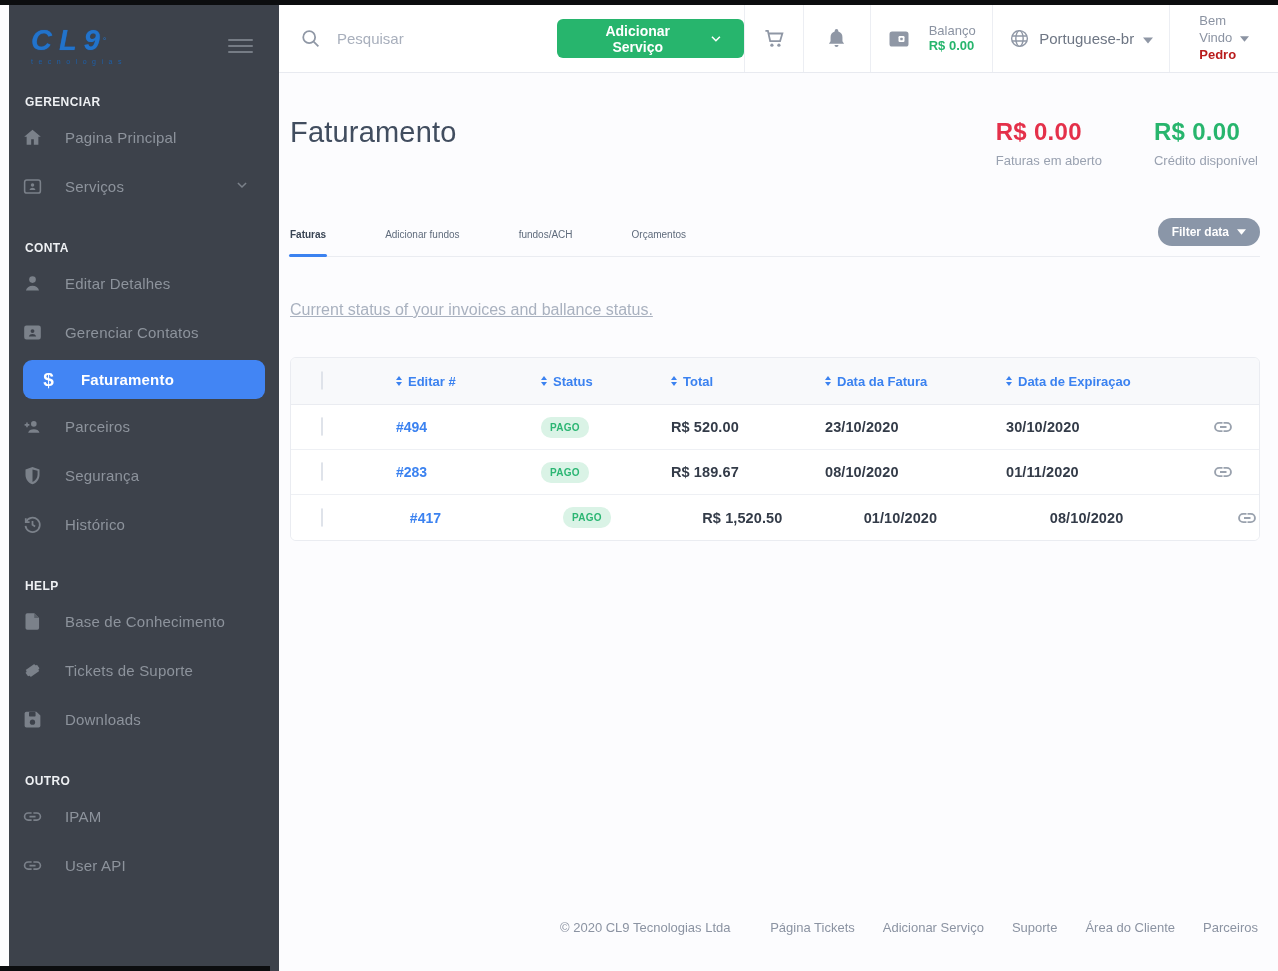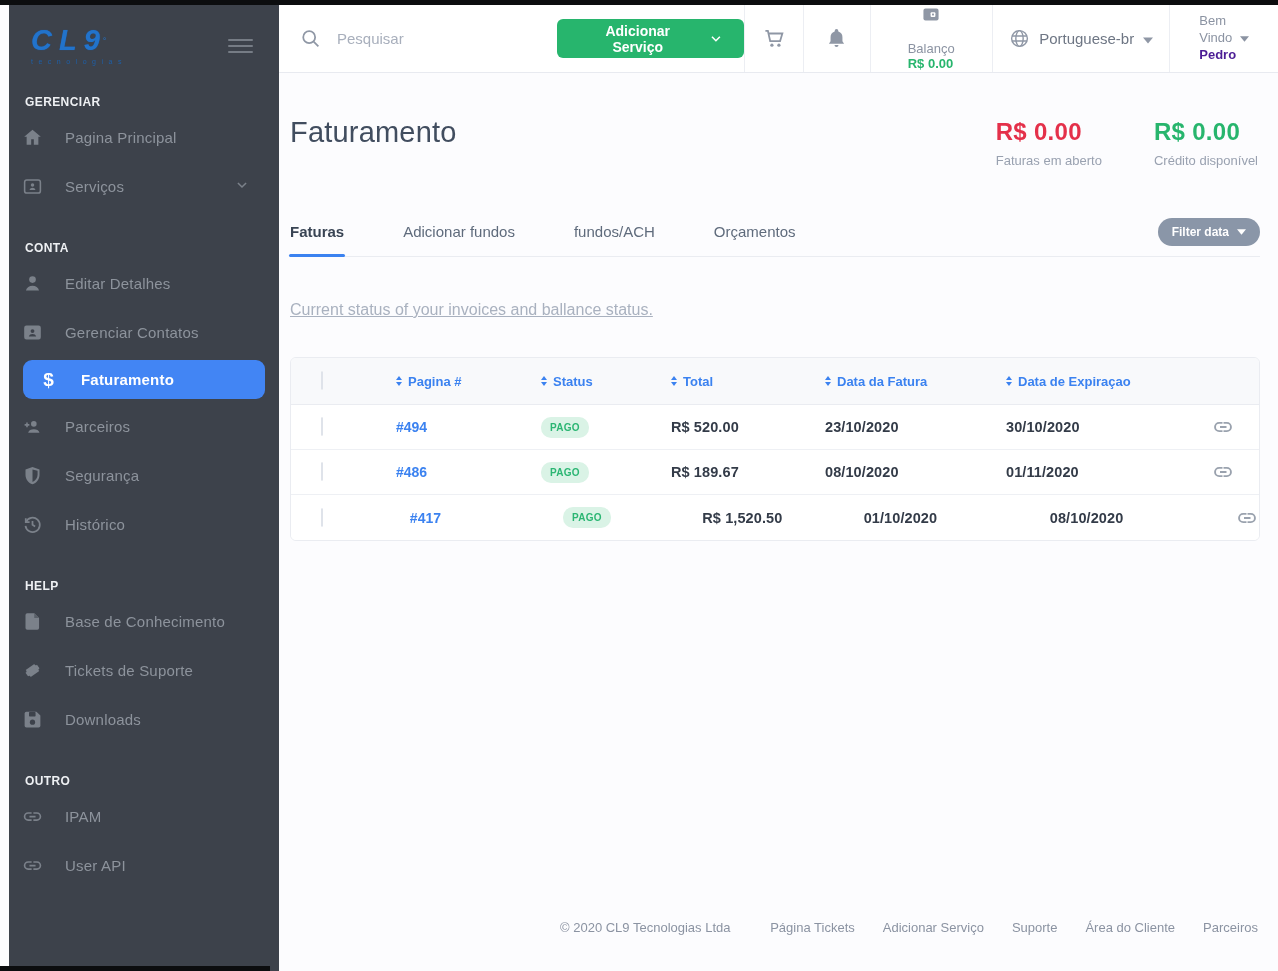--- a/index.html
+++ b/index.html
@@ -42,50 +42,50 @@
   .search-input { border:none; outline:none; font-size:15px; color:#3c4554; width:160px; background:transparent;
                   font-family:"Liberation Sans",sans-serif; }
   .search-input::placeholder { color:#a8afbc; }
   .add-btn { align-self:center; margin-left:40px; background:#27b56d; border:none; color:#fff; font-weight:bold;
              font-size:14px; border-radius:6px; height:39px; padding:0 22px; display:flex; align-items:center;
              gap:14px; cursor:pointer; font-family:"Liberation Sans",sans-serif; }
   .add-btn svg { width:12px; height:12px; }
   .tb-cell { display:flex; align-items:center; justify-content:center; border-left:1px solid #eceef3; cursor:pointer; }
   .tb-cell.cart { width:60px; margin-left:auto; }
   .tb-cell.bell { width:67px; }
-  .tb-cell.balance { width:124px; gap:18px;flex-direction:column; }
+  .tb-cell.balance { width:124px; gap:18px; }
   .tb-cell.lang { width:180px; gap:9px; }
   .tb-cell.user { width:110px; }
   .tb-cell svg { color:#8f97a5; }
   .cart svg, .bell svg { width:23px; height:23px; }
   .balance svg { width:24px; height:24px; }
   .balance-txt { line-height:1.15; }
   .balance-label { font-size:13px; color:#8b93a2; }
   .balance-value { font-size:13px; font-weight:bold; color:#27b56d; }
   .lang-name { font-size:15px; color:#6e7684; }
   .lang .caret svg { width:10px; height:7px; }
   .welcome { font-size:13px; color:#8b93a2; line-height:1.3; }
   .welcome .row2 { display:flex; align-items:center; gap:8px; }
   .welcome .caret svg { width:9px; height:6px; color:#8b93a2; }
-  .welcome .uname { font-weight:bold; color:#4c1d95; }
+  .welcome .uname { font-weight:bold; color:#b91c1c; }
 
   
   .main { position:absolute; left:270px; top:74px; width:1008px; height:897px; background:#fcfcfe; }
   .page-head { display:flex; justify-content:space-between; align-items:flex-start; padding:42px 20px 0 20px; }
   .page-title { font-size:29px; color:#414d5f; font-weight:500; letter-spacing:.2px; }
   .stats { display:flex; gap:52px; padding-top:2px; }
   .stat-value { font-size:24px; font-weight:bold; letter-spacing:.3px; }
   .stat-value.red { color:#e4304a; }
   .stat-value.green { color:#27b56d; }
   .stat-label { font-size:13px; color:#99a1b0; margin-top:7px; }
 
   .tabs-row { display:flex; align-items:flex-end; justify-content:space-between; margin:50px 18px 0 20px;
               border-bottom:1px solid #eaecf1; }
   .tabs { display:flex; gap:59px; }
-  .tab { position:relative; font-size:15px; color:#5f6b7c; padding-bottom:16px; cursor:pointer; }
+  .tab { position:relative; font-size:10px; color:#5f6b7c; padding-bottom:16px; cursor:pointer; }
   .tab.active { color:#39445​4; color:#394454; font-weight:bold; }
   .tab.active::after { content:""; position:absolute; left:-1px; right:-1px; bottom:-1px; height:3px;
                        background:#3b82f0; border-radius:2px; }
   .filter-btn { background:#8a96a8; border:none; color:#fff; font-size:12px; font-weight:bold; border-radius:14px;
                 padding:7px 14px; margin-bottom:10px; display:flex; align-items:center; gap:8px; cursor:pointer;
                 font-family:"Liberation Sans",sans-serif; }
   .filter-btn svg { width:9px; height:6px; }
 
   .description { margin:44px 20px 0 20px; font-size:16px; color:#a9b1bf;text-decoration:underline; }
 
@@ -383,21 +383,21 @@
     <p class="description">Current status of your invoices and ballance status.</p>
 
     <div class="invoice-table">
       <div class="thead">
         <div class="col-check"><span class="checkbox"></span></div>
         <div class="col-invoice hcell">
           <span class="sort">
               <i class="up"></i>
               <i class="dn"></i>
             </span>
-          <span>Pagina #</span>
+          <span>Editar #</span>
         </div>
         <div class="col-status hcell">
           <span class="sort">
               <i class="up"></i>
               <i class="dn"></i>
             </span>
           <span>Status</span>
         </div>
         <div class="col-total hcell">
           <span class="sort">
@@ -434,21 +434,21 @@
             <span class="row-link">
           <svg viewBox="0 0 24 16" fill="currentColor">
                 <path d="M5 8a3.2 3.2 0 013.2-3.2h3.3V2.9H8.2a5.1 5.1 0 000 10.2h3.3v-1.9H8.2A3.2 3.2 0 015 8zm4 1h6.5V7H9zm6.8-6.1h-3.3v1.9h3.3a3.2 3.2 0 010 6.4h-3.3v1.9h3.3a5.1 5.1 0 000-10.2z"></path>
               </svg>
         </span>
           </div>
       </div>
 
       <div class="trow">
         <div class="col-check"><span class="checkbox"></span></div>
-        <div class="col-invoice"><a class="inv-link">#486</a></div>
+        <div class="col-invoice"><a class="inv-link">#283</a></div>
         <div class="col-status"><span class="badge">PAGO</span></div>
         <div class="col-total cell-strong">R$ 189.67</div>
         <div class="col-date cell-strong">08/10/2020</div>
         <div class="col-due cell-strong">01/11/2020</div>
         <div class="col-link">
             <span class="row-link">
           <svg viewBox="0 0 24 16" fill="currentColor">
                 <path d="M5 8a3.2 3.2 0 013.2-3.2h3.3V2.9H8.2a5.1 5.1 0 000 10.2h3.3v-1.9H8.2A3.2 3.2 0 015 8zm4 1h6.5V7H9zm6.8-6.1h-3.3v1.9h3.3a3.2 3.2 0 010 6.4h-3.3v1.9h3.3a5.1 5.1 0 000-10.2z"></path>
               </svg>
         </span>

